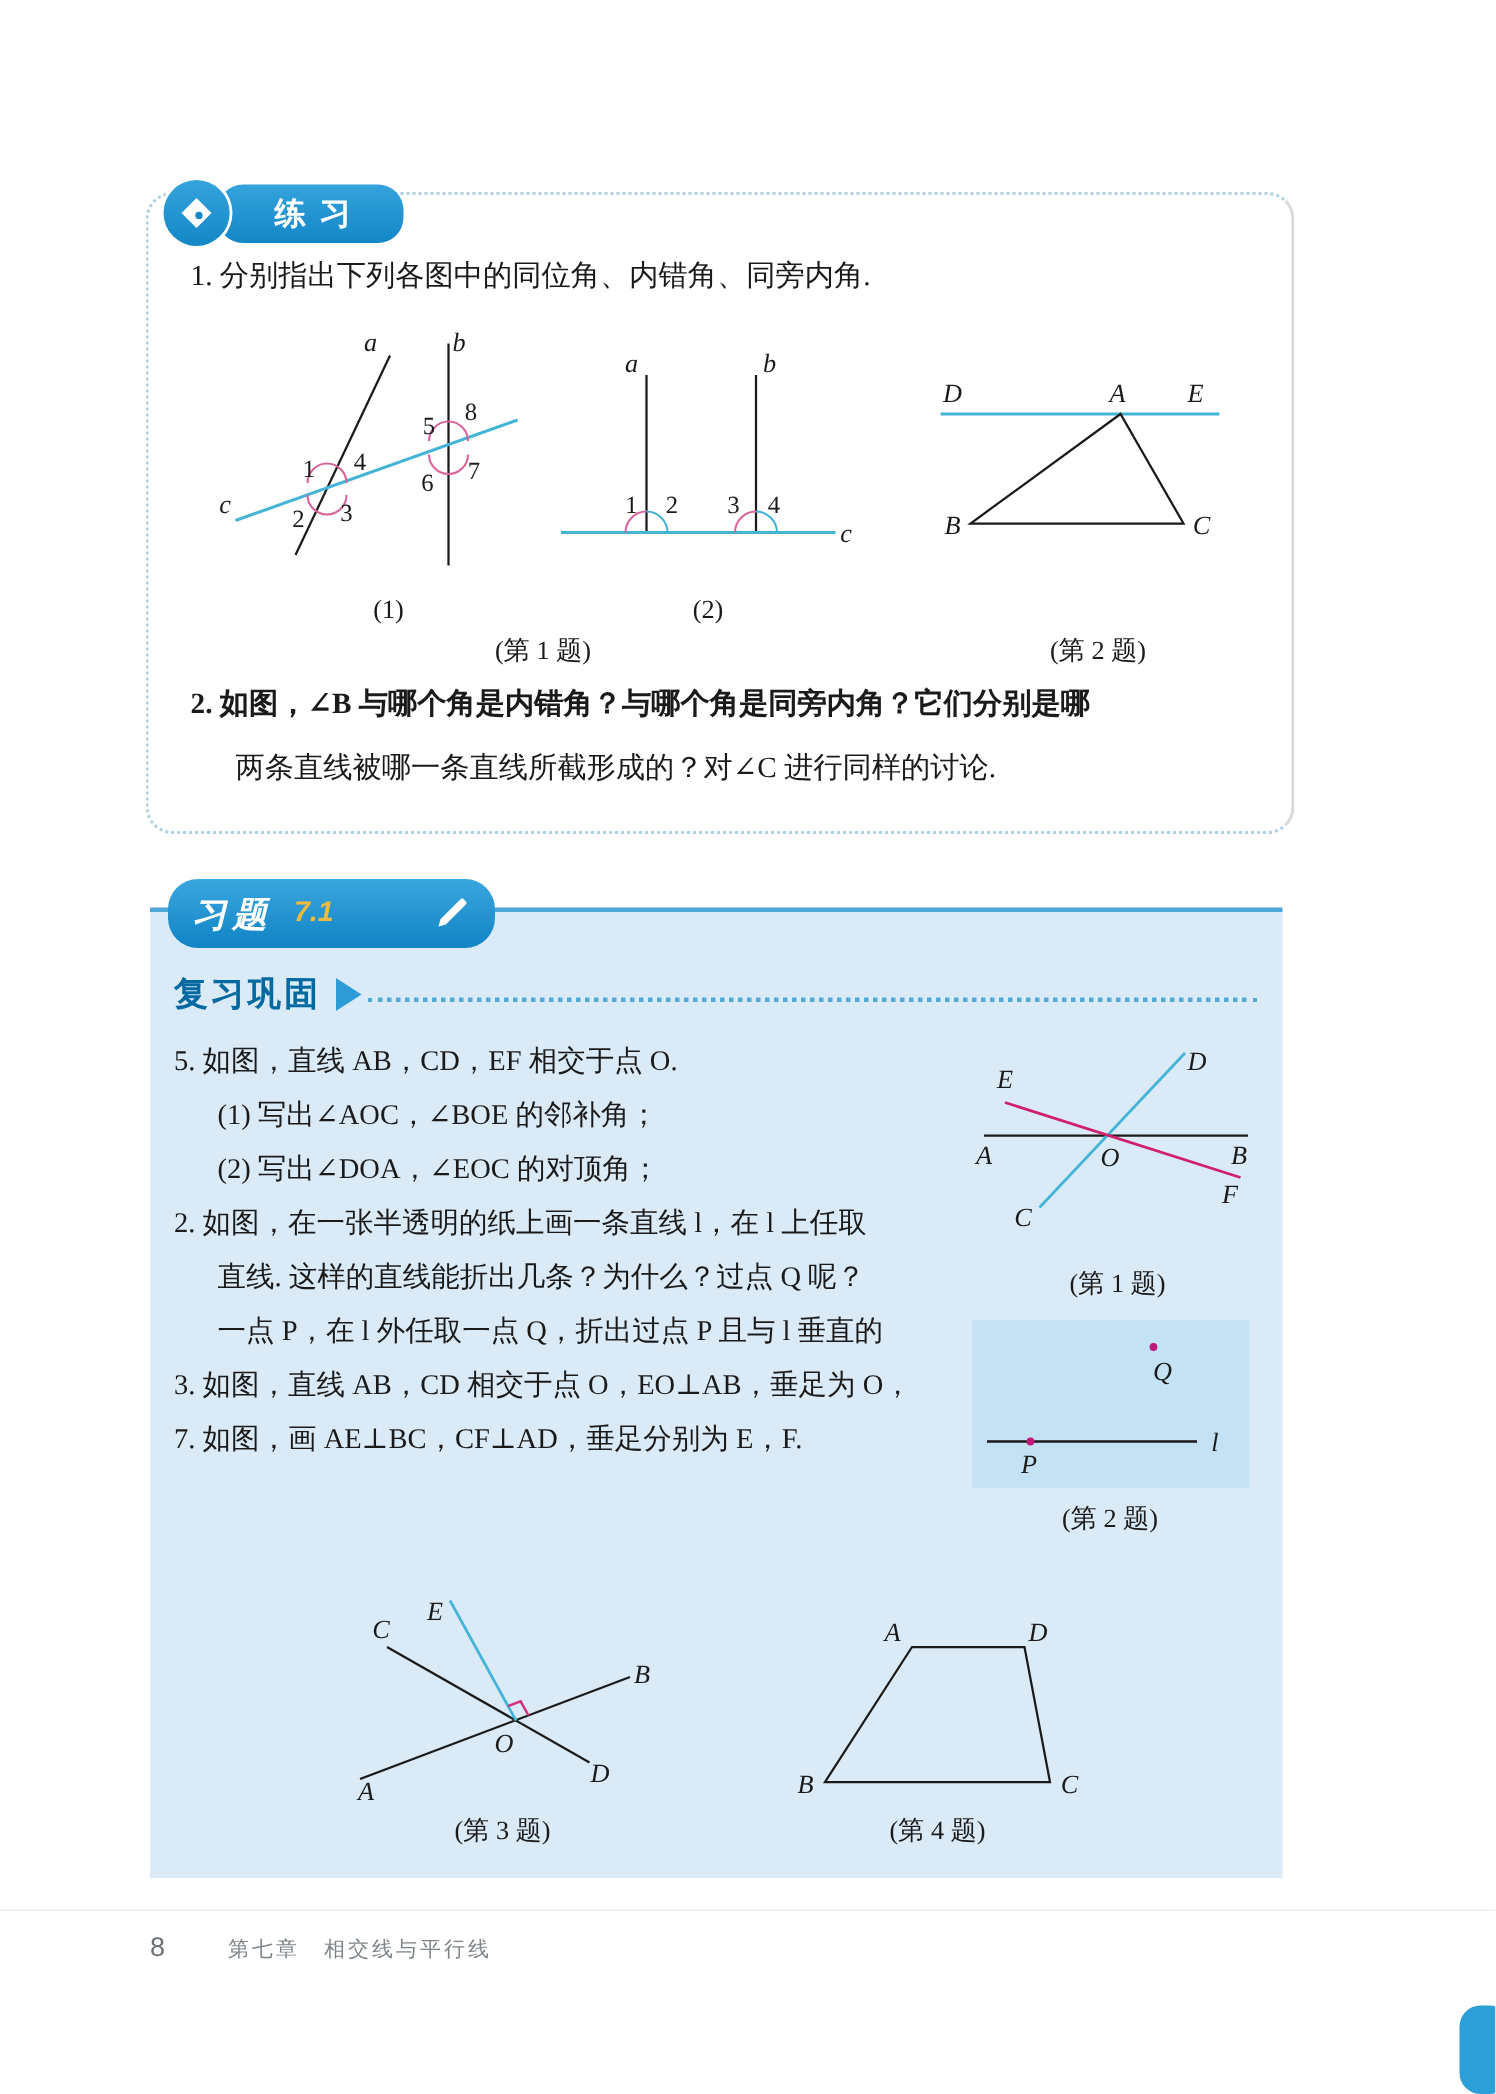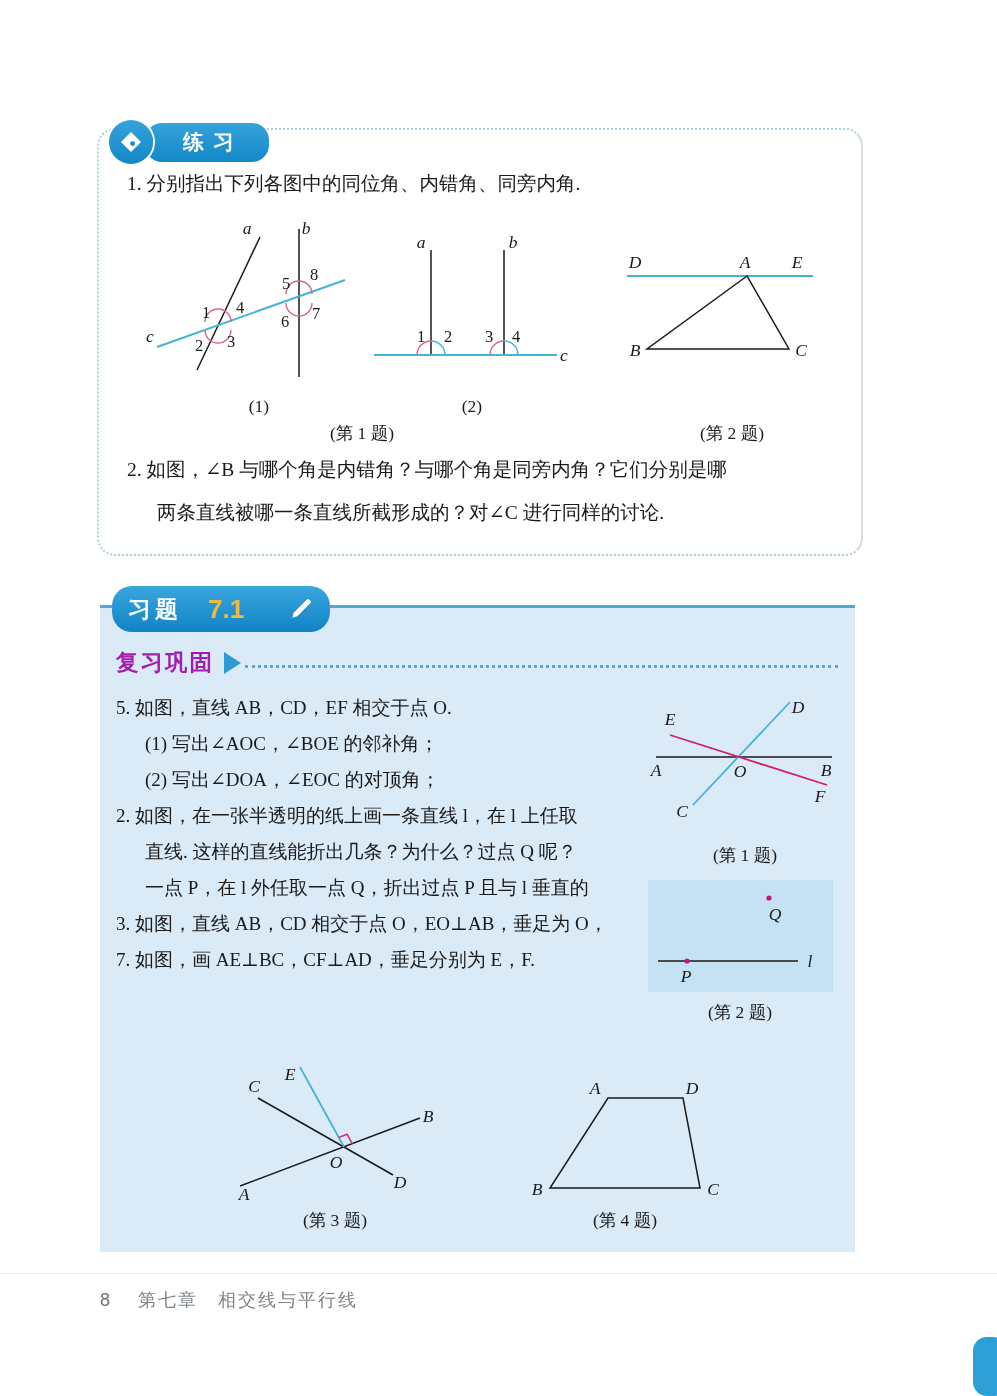--- a/index.html
+++ b/index.html
@@ -23,45 +23,45 @@
 
   .figsvg{position:absolute;}
   .fig-caption{position:absolute;text-align:center;font-size:17.5px;}
 
   
   .ex-box{position:absolute;left:100px;top:607px;width:755px;height:645px;background:#dbeaf7;}
   .ex-toprule{position:absolute;left:0;top:-2px;width:100%;height:3px;background:#4fa8d7;}
   .ex-badge{position:absolute;left:12px;top:-21px;width:218px;height:46px;border-radius:20px;
     background:linear-gradient(180deg,#3aa6de,#1184c5);display:flex;align-items:center;
     padding:0 16px;box-sizing:border-box;z-index:3;
-    font-family:"Liberation Sans","DejaVu Sans",sans-serif;font-weight:bold;}
+    font-family:"Liberation Sans","DejaVu Sans",sans-serif;font-weight:bold;font-style:italic;}
   .ex-badge-title{color:#fff;font-size:23px;letter-spacing:4px;}
-  .ex-badge-num{color:#eebb3e;font-size:26px;margin-left:26px;}
+  .ex-badge-num{color:#eebb3e;font-size:19px;margin-left:14px;}
   .ex-badge-pen{margin-left:auto;width:26px;height:26px;}
   .review-row{position:absolute;left:16px;top:40px;width:724px;display:flex;align-items:center;}
-  .review-title{color:#a21caf;font-family:"Liberation Sans","DejaVu Sans",sans-serif;
+  .review-title{color:#0369a1;font-family:"Liberation Sans","DejaVu Sans",sans-serif;
     font-weight:bold;font-size:22.5px;letter-spacing:2px;}
   .review-arrow{width:0;height:0;border-top:11px solid transparent;border-bottom:11px solid transparent;
     border-left:17px solid #2d9cd6;margin-left:10px;}
   .review-leader{flex:1;border-bottom:3px dotted #55a9d6;height:1px;margin:6px 2px 0 4px;}
   .ex-text{position:absolute;left:16px;top:83px;width:534px;font-size:19px;}
   .ex-text div{line-height:36px;}
   .ex-text .l1{padding-left:29px;}
   .figpanel{position:absolute;background:#c4e2f3;}
 
   
   svg text.lbl{font-family:"Liberation Serif","DejaVu Serif",serif;font-style:italic;font-size:17.5px;fill:#1a1a1a;}
   svg text.num{font-family:"Liberation Serif","DejaVu Serif",serif;font-size:16.5px;fill:#1a1a1a;}
 
   
   .foot-rule{position:absolute;left:0;top:1273px;width:997px;height:1px;background:#eceeee;}
   .page-footer{position:absolute;left:100px;top:1288px;display:flex;align-items:baseline;
     font-family:"Liberation Sans","DejaVu Sans",sans-serif;color:#7d8488;}
   .foot-num{font-size:18px;color:#6a7073;}
-  .foot-chapter{font-size:18px;margin-left:28px;letter-spacing:2px;}
+  .foot-chapter{font-size:14px;margin-left:42px;letter-spacing:2px;}
 
   .corner-tab{position:absolute;left:973px;top:1337px;width:34px;height:59px;
     border-radius:14px;background:#2d9fd6;}
 </style>
 </head>
 <body>
 
 <div class="page">
 
   <section class="practice-box">
@@ -125,21 +125,21 @@
       <text class="lbl" x="18" y="106" text-anchor="middle">B</text>
       <text class="lbl" x="184" y="106" text-anchor="middle">C</text>
     </svg>
 
     <div class="fig-caption" style="left:95px;top:266px;width:130px;">(1)</div>
     <div class="fig-caption" style="left:308px;top:266px;width:130px;">(2)</div>
     <div class="fig-caption" style="left:183px;top:291px;width:160px;">(第 1 题)</div>
     <div class="fig-caption" style="left:553px;top:291px;width:160px;">(第 2 题)</div>
 
     <p class="p-q2">
-      <span style="display:block;">2. 如图，∠B 与哪个角是内错角？与哪个角是同旁内角？它们分别是哪</span>
+      <span style="display:block;font-weight:bold;">2. 如图，∠B 与哪个角是内错角？与哪个角是同旁内角？它们分别是哪</span>
       <span style="display:block;" class="cont">两条直线被哪一条直线所截形成的？对∠C 进行同样的讨论.</span>
     </p>
   </section>
 
   <section class="ex-box">
     <div class="ex-toprule"></div>
 
     <div class="ex-badge">
       <span class="ex-badge-title">习题</span>
       <span class="ex-badge-num">7.1</span>

